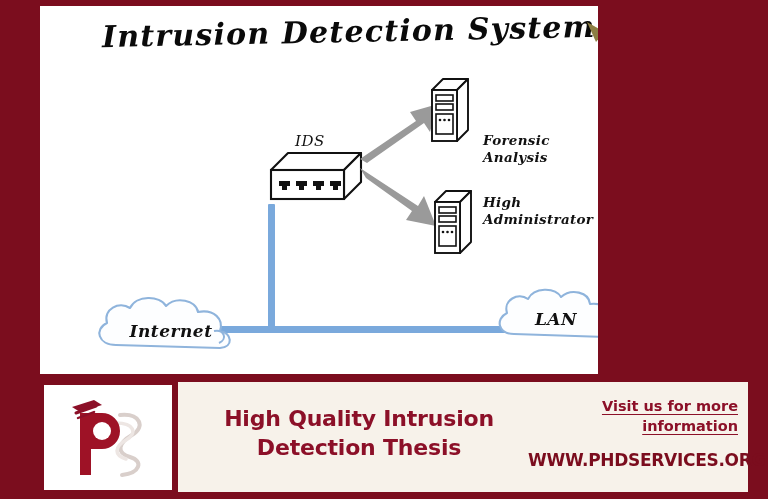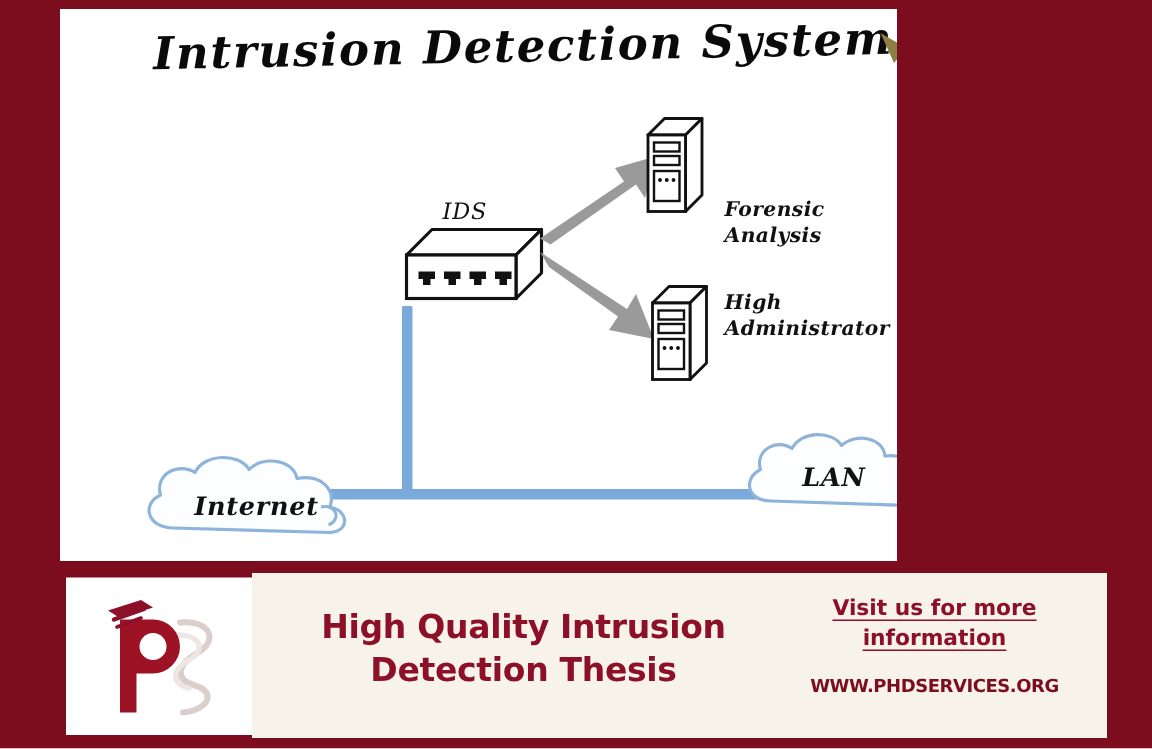--- a/index.html
+++ b/index.html
@@ -73,21 +73,21 @@
     width: 100%;
     text-align: center;
     font-family: "DejaVu Serif", serif;
     font-style: italic;
     font-weight: 700;
     font-size: 16px;
     color: #111;
     letter-spacing: .5px;
   }
 
-  #cloud-internet { left: 50px; top: 294px; width: 162px; height: 62px; }
+  #cloud-internet { left: 50px; top: 287px; width: 162px; height: 62px; }
   #cloud-internet .cloud-label { top: 28px; font-size: 17px; }
 
   #cloud-lan { left: 452px; top: 278px; width: 128px; height: 60px; text-decoration: underline; }
   #cloud-lan .cloud-label { top: 25px; font-size: 17px; }
 
   
   #ids-device { position: absolute; left: 228px; top: 142px; width: 96px; height: 58px; }
   #ids-label {
     position: absolute;
     left: 255px;
@@ -132,21 +132,21 @@
     left: 44px;
     top: 385px;
     width: 128px;
     height: 105px;
     background: #ffffff;
   }
   #logo-mark { position: absolute; left: 14px; top: 8px; width: 100px; height: 90px; }
 
   #text-panel {
     position: absolute;
-    left: 168px;
+    left: 178px;
     top: 382px;
     width: 570px;
     height: 110px;
     background: #F7F2EA;
   }
 
   #headline {
     position: absolute;
     left: 16px;
     top: 22px;
@@ -158,36 +158,36 @@
     line-height: 29px;
     color: #8C1028;
     letter-spacing: -0.2px;
   }
 
   #cta-block {
     position: absolute;
     left: 350px;
     top: 14px;
     width: 210px;
-    text-align: center;
+    text-align: right;
   }
   #cta-line {
     font-family: "DejaVu Sans", sans-serif;
     font-weight: 700;
     font-size: 14.5px;
     line-height: 20px;
     color: #8C1028;
     text-decoration: underline;
     text-underline-offset: 3px;
   }
   #cta-url {
     margin-top: 14px;
     font-family: "DejaVu Sans", sans-serif;
     font-weight: 700;
-    font-size: 12px;
+    font-size: 17px;
     letter-spacing: -0.3px;
     color: #7B0D1E;
   }
 </style>
 </head>
 <body>
 
 <div id="frame">
 
   <div id="whiteboard">

